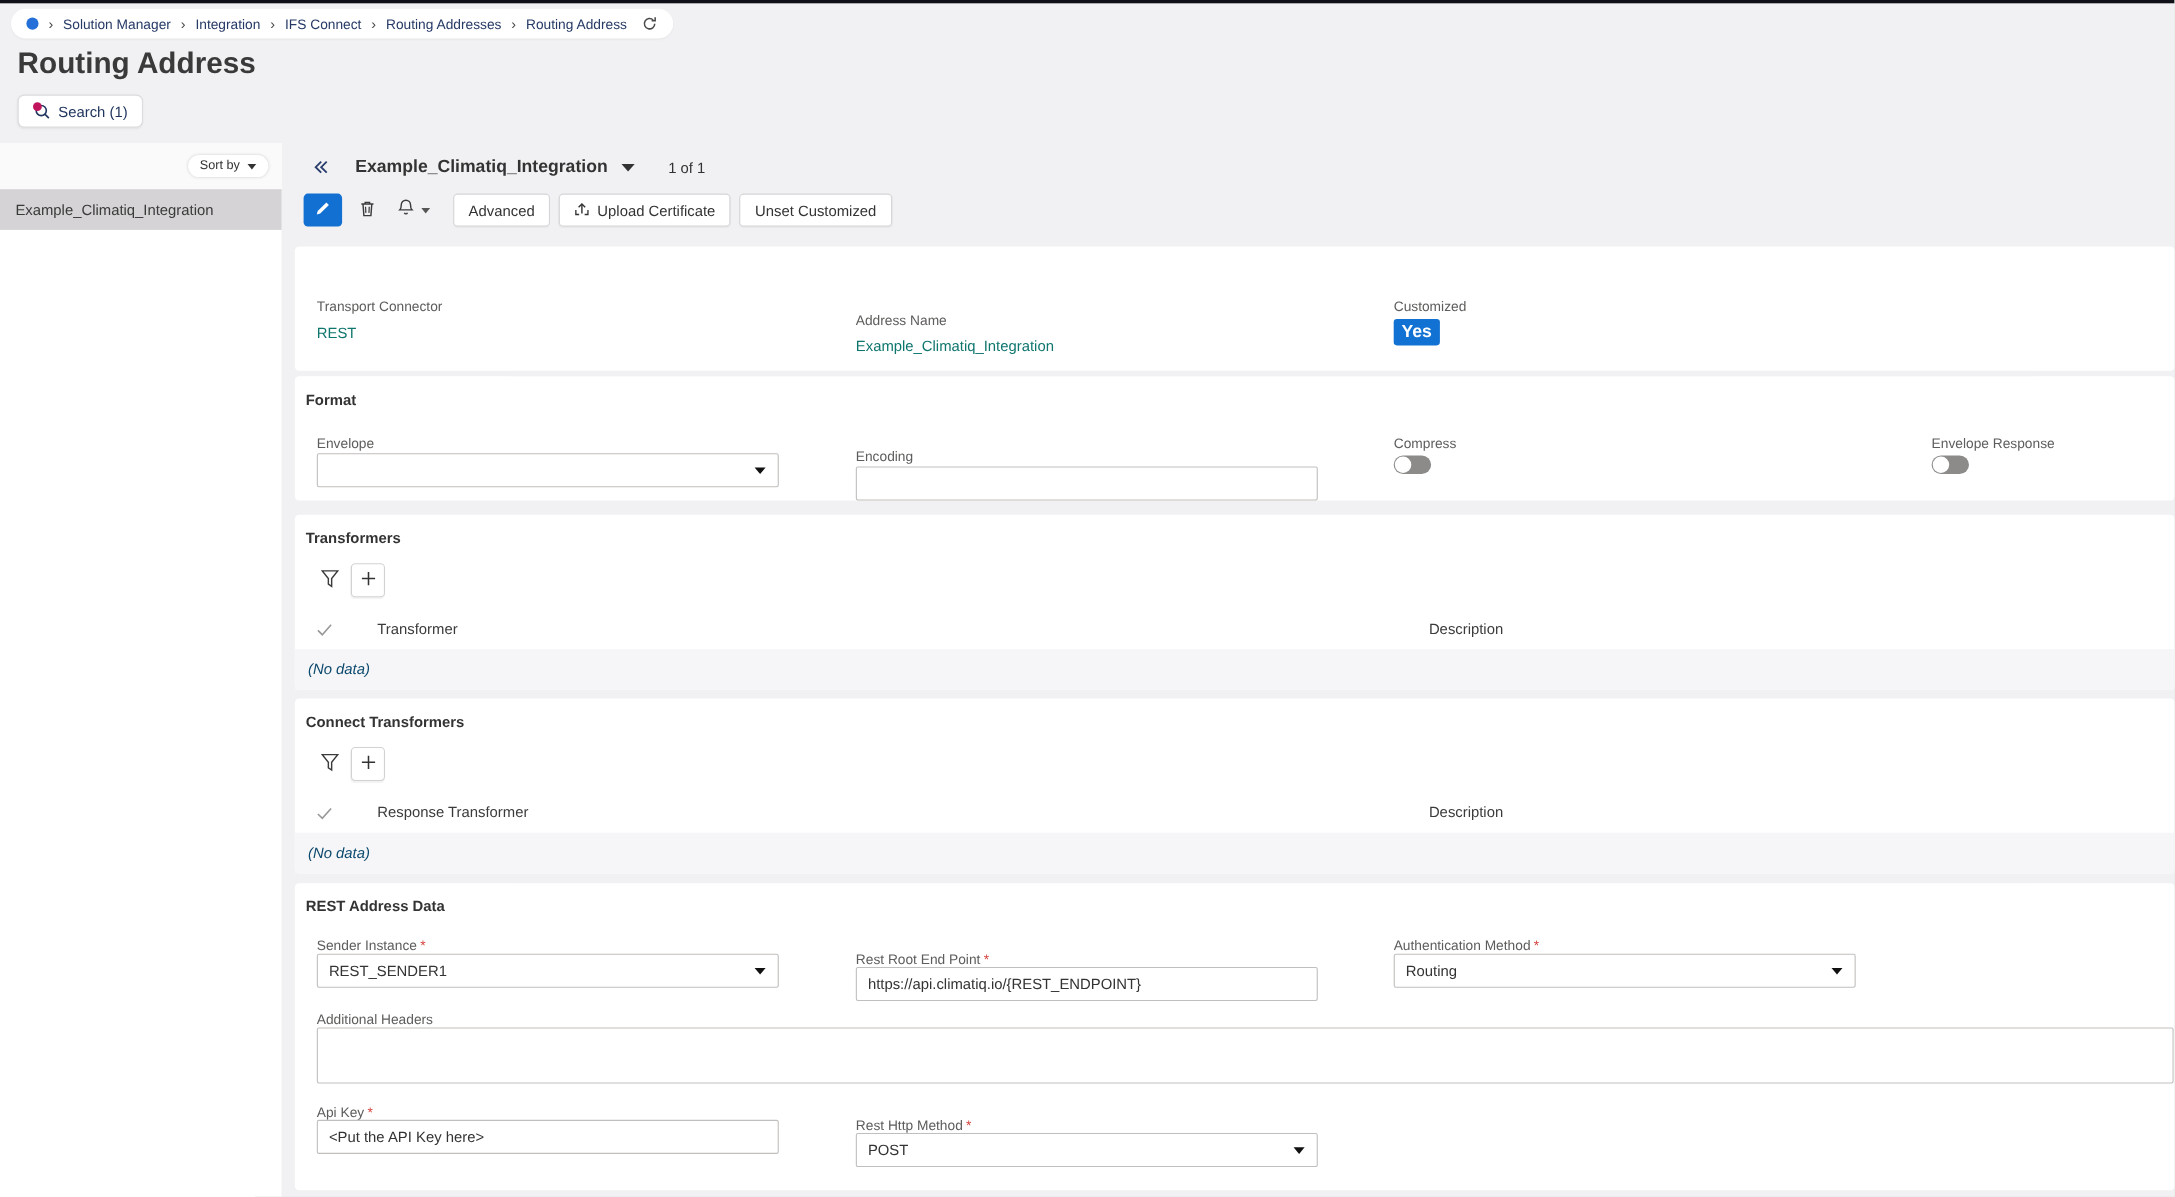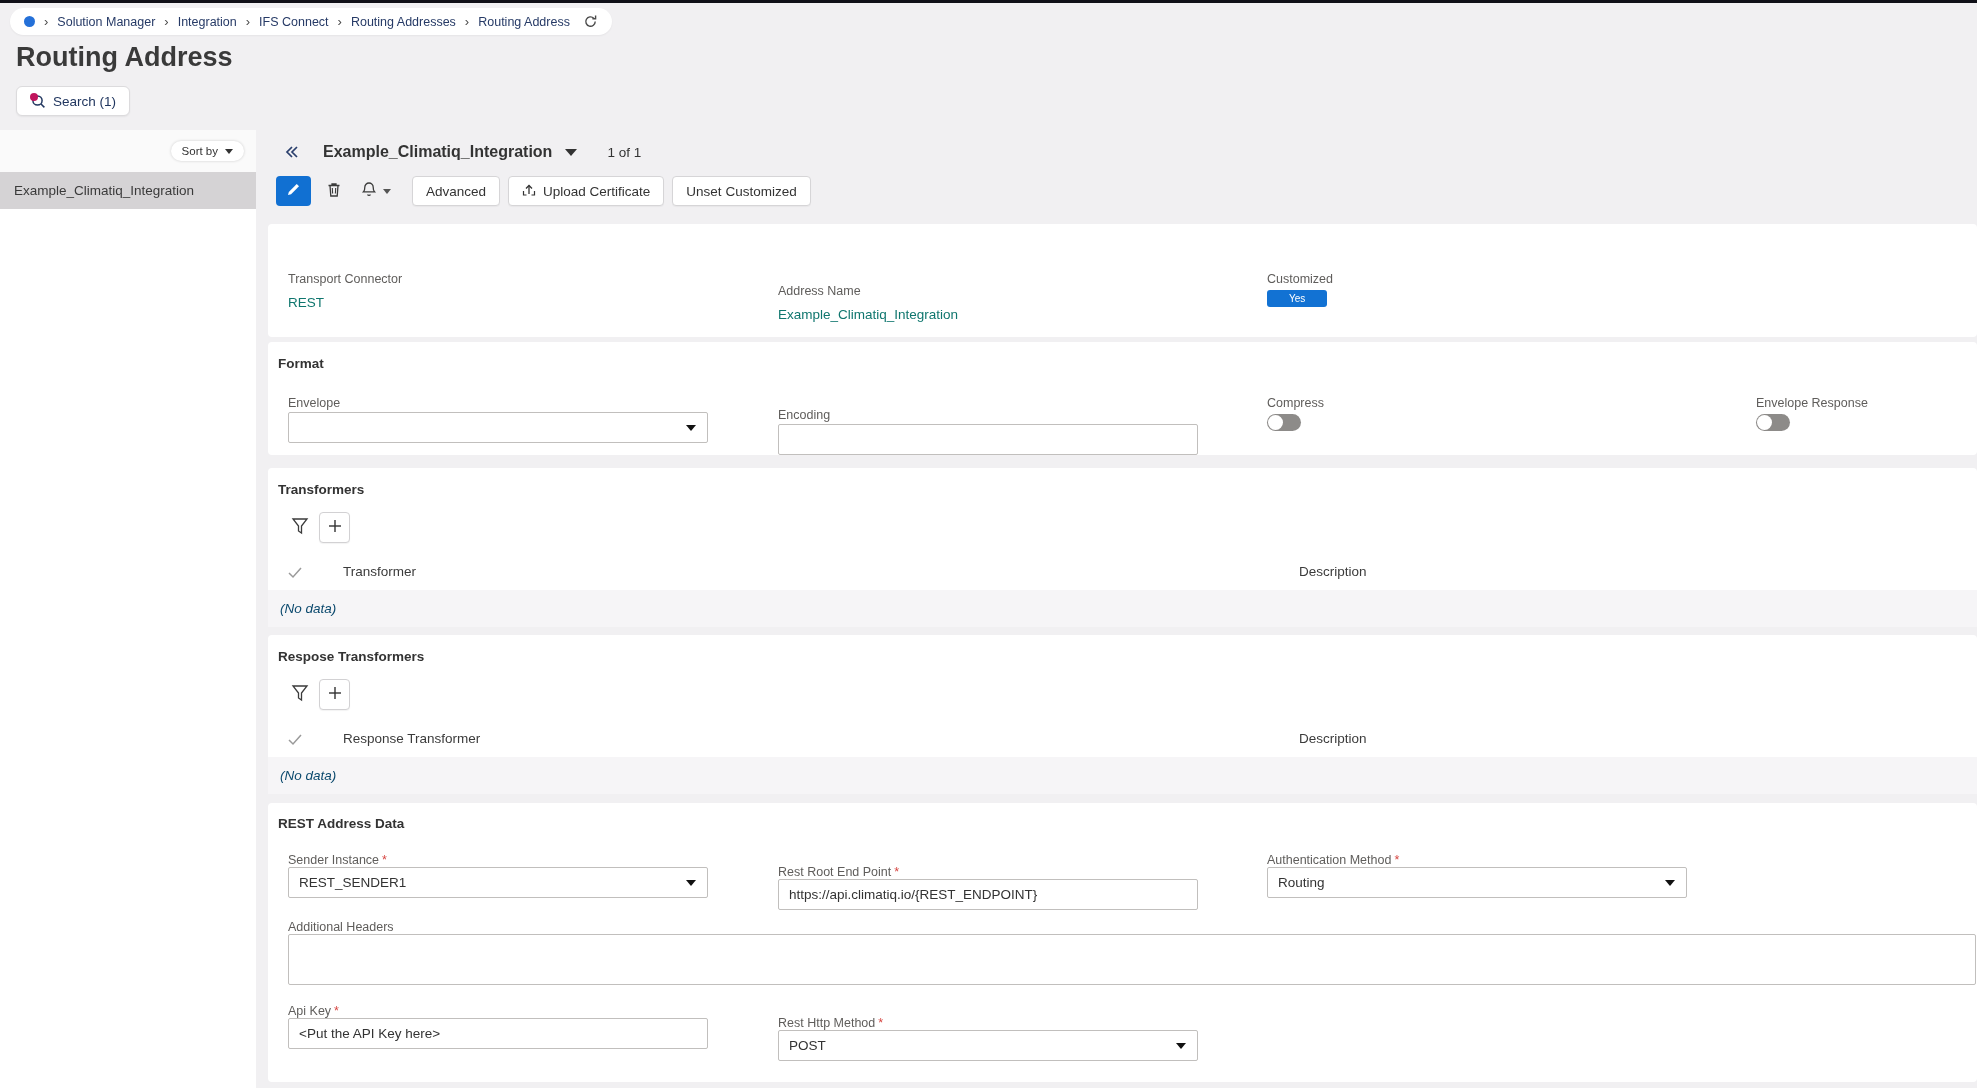--- a/index.html
+++ b/index.html
@@ -75,22 +75,22 @@
   #card-rest { top:803px; height:279px; }
 
   .section-title { position:absolute; left:10px; font-size:13.5px; font-weight:700; color:#333; }
   .f-label { position:absolute; font-size:12.5px; color:#5f5d5b; white-space:nowrap; }
   .f-value { position:absolute; font-size:13.5px; color:#0f766e; white-space:nowrap; }
   .req { color:#d64541; margin-left:3px; }
 
   .col1 { left:20px; } .col2 { left:510px;margin-top:12px; } .col3 { left:999px; } .col4 { left:1488px; }
 
   .badge-yes {
-    position:absolute; background:#1272d3; color:#fff; font-size:10px; font-weight:400;
-    padding:3px 22px; border-radius:3px;
+    position:absolute; background:#1272d3; color:#fff; font-size:16px; font-weight:700;
+    padding:3px 7px; border-radius:3px;
   }
 
   .tbox, .selectbox, textarea.tarea {
     position:absolute; height:31px; width:420px; background:#fff;
     border:1px solid #c1bfbd; border-radius:2px; font-size:13.5px; color:#333;
     font-family:"Liberation Sans", sans-serif;
   }
   .tbox { padding:0 10px; }
   input.tbox { outline:none; }
   .selectbox { display:flex; align-items:center; padding:0 28px 0 10px; cursor:pointer; }
@@ -273,21 +273,21 @@
         </svg>
     </span>
     <div class="tbl-col c1">Transformer</div>
     <div class="tbl-col c2">Description</div>
     <div class="nodata-row">
       <span class="nodata-text">(No data)</span>
     </div>
   </div>
 
   <div class="card" id="card-response">
-    <div class="section-title" style="top:14px">Respose Transformers</div>
+    <div class="section-title" style="top:14px">Connect Transformers</div>
     <button class="filter-btn">
       <span>
         <svg width="18" height="19" viewBox="0 0 18 19">
             <path d="M2 2 H16 L10.5 9 V16 L7.5 14 V9 Z" fill="none" stroke="#3b3b3b" stroke-width="1.3"></path>
           </svg>
       </span>
     </button>
     <button class="plus-btn">
       <span>
         <svg width="14" height="14" viewBox="0 0 14 14">

